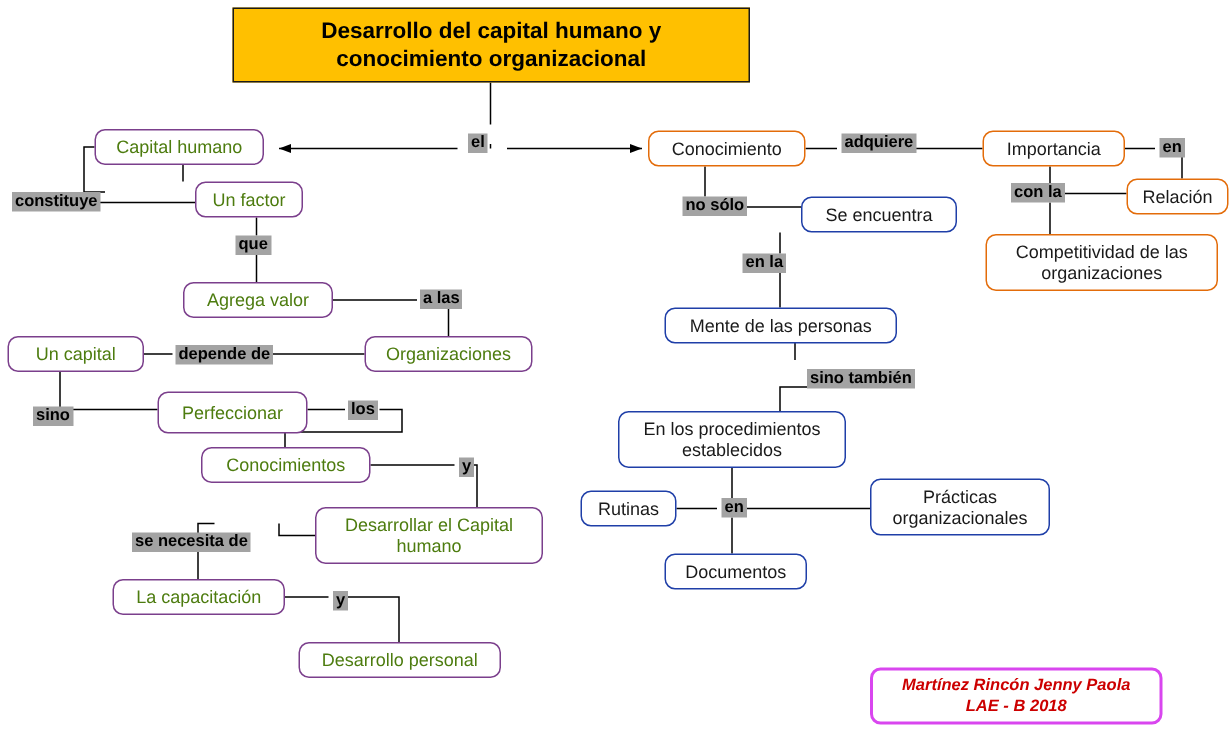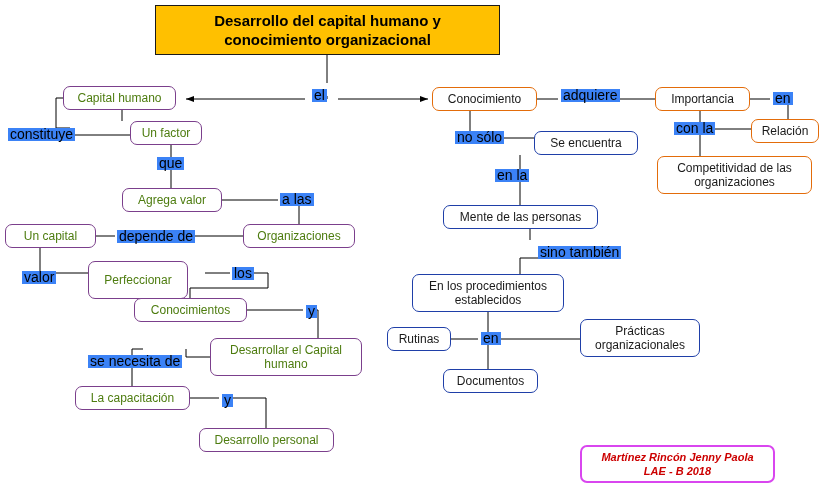--- a/index.html
+++ b/index.html
@@ -61,26 +61,27 @@
   .red {
     border: 2px solid #d946ef;
     color: #CC0000;
     font-style: italic;
     font-weight: bold;
     font-size: 11px;
     line-height: 14px;
   }
   .edge-label {
     position: absolute;
-    font-size: 14px;
+    font-size: 11px;
     line-height: 13px;
     color: #000000;
-    background: #3b82f6;
+    background: #a3a3a3;
     padding: 0 2px;
     white-space: nowrap;
+    font-weight: bold;
   }
 </style>
 </head>
 <body>
 
 <div id="canvas">
 
   <svg class="links" viewBox="0 0 821 486">
     <defs>
       <marker id="arrow" markerWidth="9" markerHeight="9" refX="8" refY="3" orient="auto">
@@ -139,21 +140,21 @@
   </svg>
 
   <div id="nodes">
       <div class="node title-node" style="left: 155px; top: 5px; width: 345px; height: 50px;">Desarrollo del capital humano y
 conocimiento organizacional</div>
       <div class="node purple" style="left: 63px; top: 86px; width: 113px; height: 24px;">Capital humano</div>
       <div class="node purple" style="left: 130px; top: 121px; width: 72px; height: 24px;">Un factor</div>
       <div class="node purple" style="left: 122px; top: 188px; width: 100px; height: 24px;">Agrega valor</div>
       <div class="node purple" style="left: 243px; top: 224px; width: 112px; height: 24px;">Organizaciones</div>
       <div class="node purple" style="left: 5px; top: 224px; width: 91px; height: 24px;">Un capital</div>
-      <div class="node purple" style="left: 88px; top: 261px; width: 100px; height: 38px;">Perfeccionar</div>
+      <div class="node purple" style="left: 105px; top: 261px; width: 100px; height: 28px;">Perfeccionar</div>
       <div class="node purple" style="left: 134px; top: 298px; width: 113px; height: 24px;">Conocimientos</div>
       <div class="node purple" style="left: 210px; top: 338px; width: 152px; height: 38px;">Desarrollar el Capital
 humano</div>
       <div class="node purple" style="left: 75px; top: 386px; width: 115px; height: 24px;">La capacitación</div>
       <div class="node purple" style="left: 199px; top: 428px; width: 135px; height: 24px;">Desarrollo personal</div>
       <div class="node orange" style="left: 432px; top: 87px; width: 105px; height: 24px;">Conocimiento</div>
       <div class="node orange" style="left: 655px; top: 87px; width: 95px; height: 24px;">Importancia</div>
       <div class="node orange" style="left: 751px; top: 119px; width: 68px; height: 24px;">Relación</div>
       <div class="node orange" style="left: 657px; top: 156px; width: 155px; height: 38px;">Competitividad de las
 organizaciones</div>
@@ -167,21 +168,21 @@
       <div class="node blue" style="left: 443px; top: 369px; width: 95px; height: 24px;">Documentos</div>
       <div class="node red" style="left: 580px; top: 445px; width: 195px; height: 38px;">Martínez Rincón Jenny Paola
 LAE - B 2018</div>
     </div>
   <div id="labels">
       <div class="edge-label" style="left: 312px; top: 89px;">el</div>
       <div class="edge-label" style="left: 8px; top: 128px;">constituye</div>
       <div class="edge-label" style="left: 157px; top: 157px;">que</div>
       <div class="edge-label" style="left: 280px; top: 193px;">a las</div>
       <div class="edge-label" style="left: 117px; top: 230px;">depende de</div>
-      <div class="edge-label" style="left: 22px; top: 271px;">valor</div>
+      <div class="edge-label" style="left: 22px; top: 271px;">sino</div>
       <div class="edge-label" style="left: 232px; top: 267px;">los</div>
       <div class="edge-label" style="left: 306px; top: 305px;">y</div>
       <div class="edge-label" style="left: 88px; top: 355px;">se necesita de</div>
       <div class="edge-label" style="left: 222px; top: 394px;">y</div>
       <div class="edge-label" style="left: 561px; top: 89px;">adquiere</div>
       <div class="edge-label" style="left: 773px; top: 92px;">en</div>
       <div class="edge-label" style="left: 674px; top: 122px;">con la</div>
       <div class="edge-label" style="left: 455px; top: 131px;">no sólo</div>
       <div class="edge-label" style="left: 495px; top: 169px;">en la</div>
       <div class="edge-label" style="left: 538px; top: 246px;">sino también</div>

